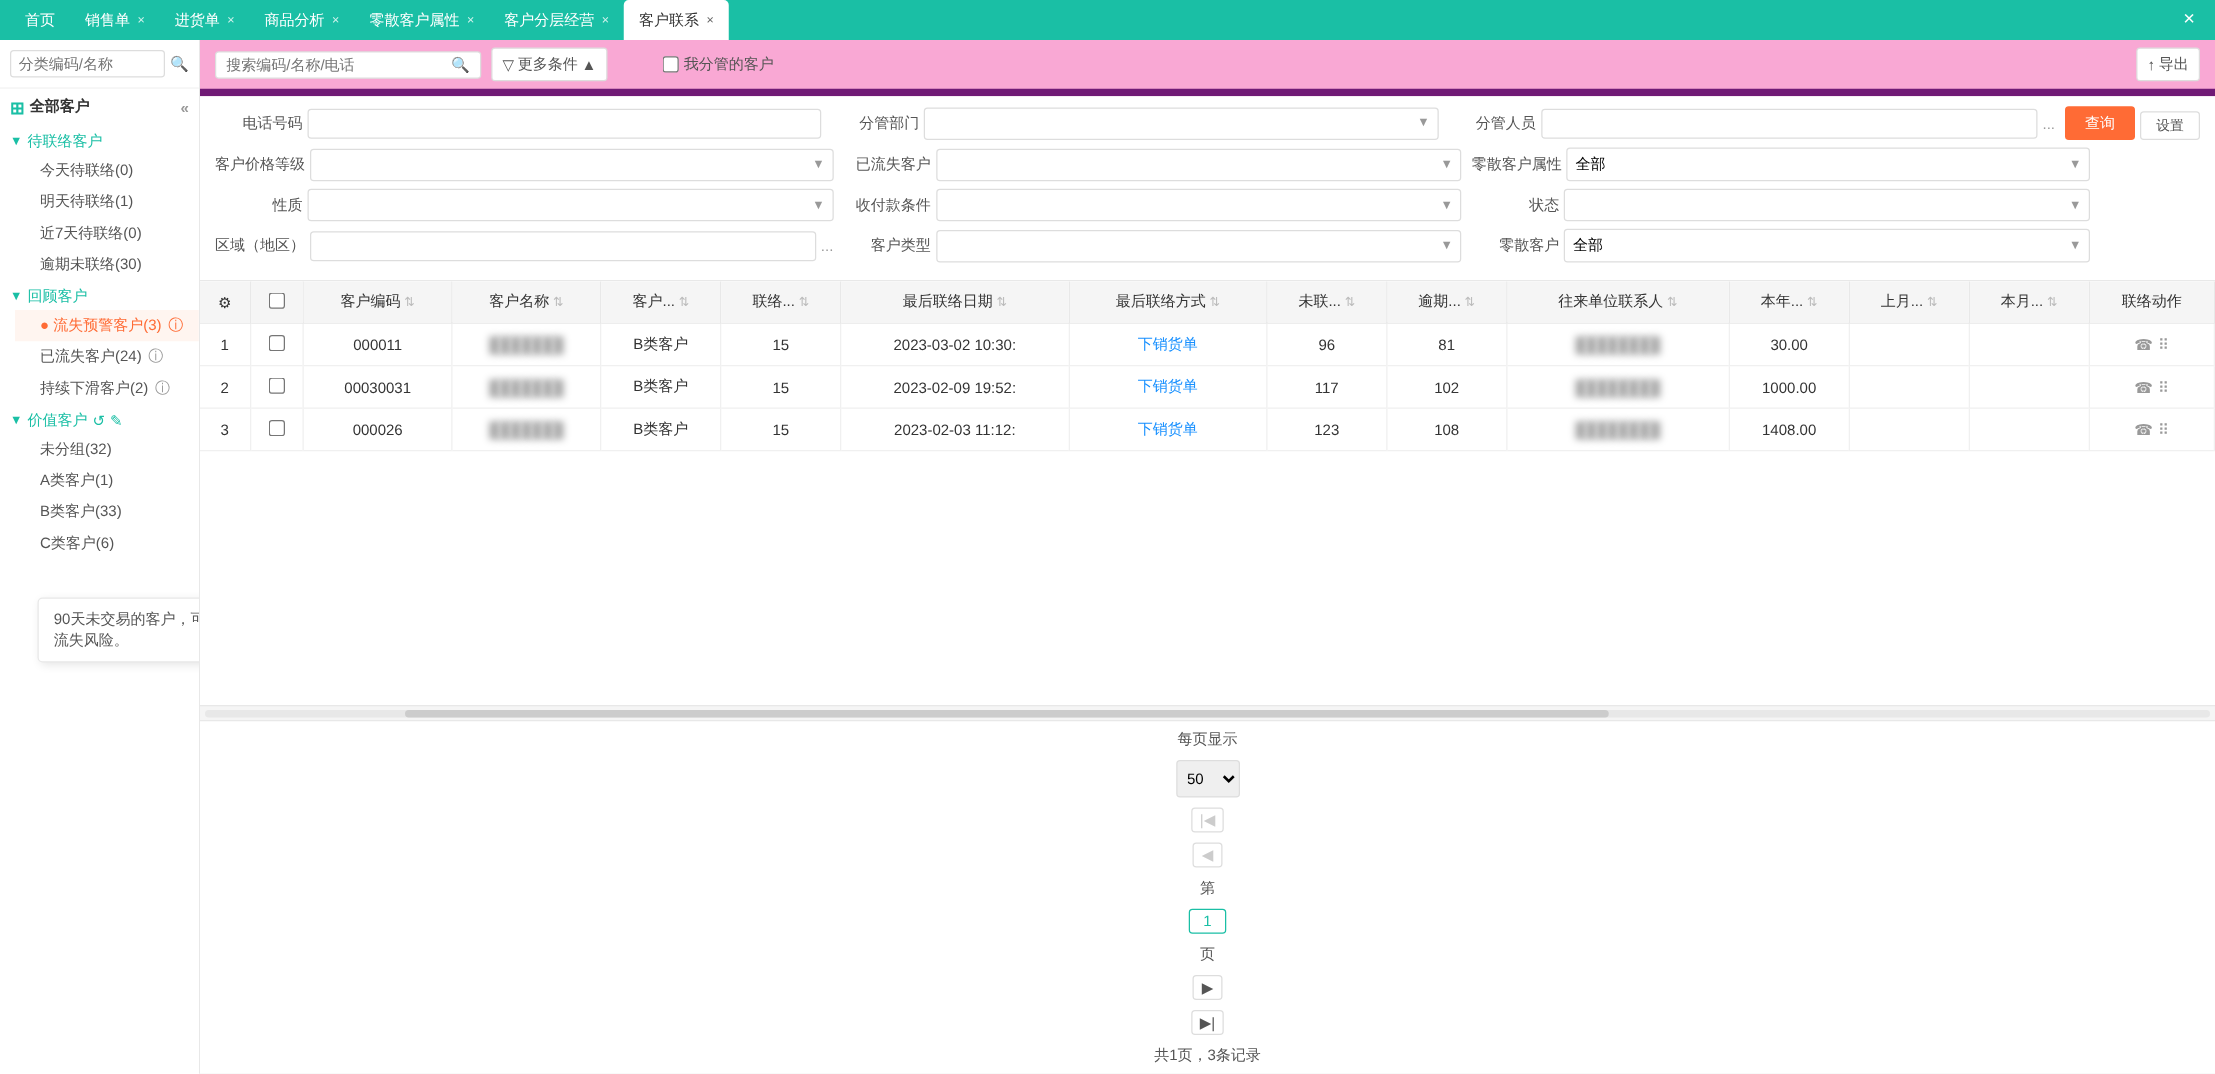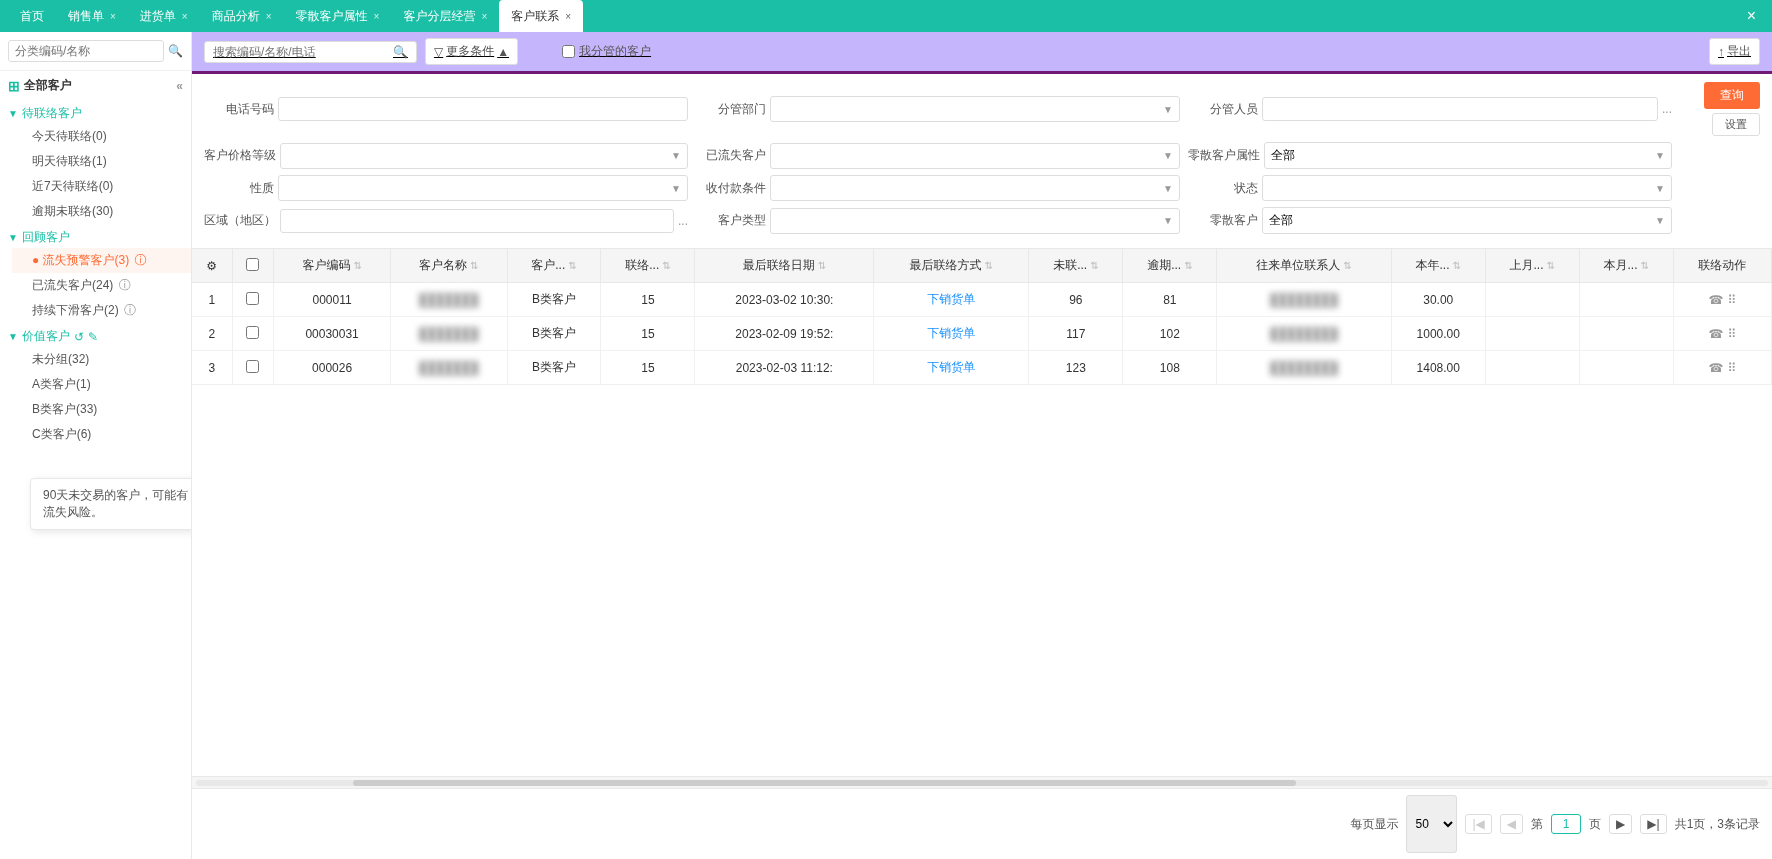--- a/index.html
+++ b/index.html
@@ -48,21 +48,21 @@
     }
 
     
     .main-layout {
       display: flex;
       height: calc(100vh - 32px);
     }
 
     
     .sidebar {
-      width: 192px;
+      width: 160px;
       background: white;
       border-right: 1px solid #e8e8e8;
       display: flex;
       flex-direction: column;
       overflow-y: auto;
       flex-shrink: 0;
     }
     .sidebar-search {
       padding: 8px;
       display: flex;
@@ -146,27 +146,26 @@
     .content-area {
       flex: 1;
       display: flex;
       flex-direction: column;
       overflow: hidden;
       background: #f5f5f5;
     }
 
     
     .filter-bar {
-      background: #c4b5fd;
+      background: #f9a8d4;
       padding: 6px 12px;
       display: flex;
       align-items: center;
-      border-bottom: 3px solid #701a75;
+      border-bottom: 6px solid #701a75;
       gap: 8px;
-      text-decoration: underline;
     }
     .filter-search {
       display: flex;
       align-items: center;
       border: 1px solid #ddd;
       border-radius: 3px;
       padding: 3px 8px;
       background: white;
       min-width: 200px;
     }
@@ -257,21 +256,21 @@
       justify-content: space-between;
       cursor: pointer;
       min-height: 26px;
     }
     .filter-select-arrow { color: #999; font-size: 10px; }
     .filter-more { color: #999; font-size: 12px; cursor: pointer; }
 
     
     .filter-actions {
       display: flex;
-      flex-direction: column;
+      flex-direction: row;
       align-items: flex-end;
       gap: 4px;
       min-width: 80px;
     }
     .query-btn {
       background: #ff6b35;
       color: white;
       border: none;
       border-radius: 3px;
       padding: 5px 16px;
@@ -336,26 +335,27 @@
     
     .table-footer {
       background: white;
       border-top: 1px solid #e8e8e8;
       padding: 6px 12px;
       display: flex;
       align-items: center;
       justify-content: flex-end;
       gap: 8px;
       flex-shrink: 0;
+      flex-direction: column;
     }
     .footer-text { color: #555; font-size: 12px; }
     .footer-select {
       border: 1px solid #ddd;
       border-radius: 3px;
-      padding: 20px 4px;
+      padding: 6px 4px;
       font-size: 12px;
     }
     .footer-nav-btn {
       border: 1px solid #ddd;
       border-radius: 3px;
       background: white;
       padding: 2px 6px;
       cursor: pointer;
       color: #555;
     }

